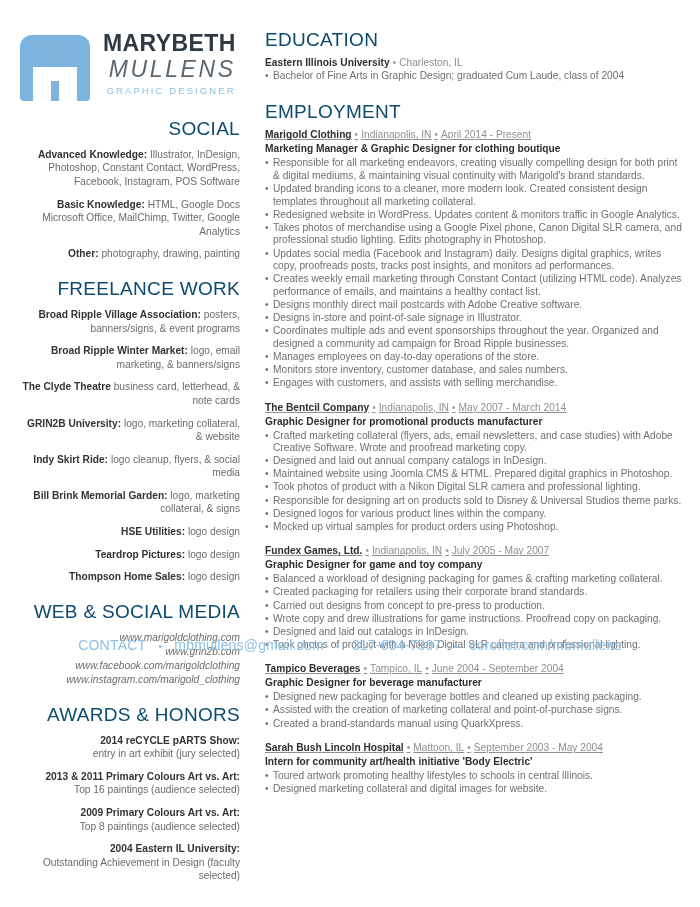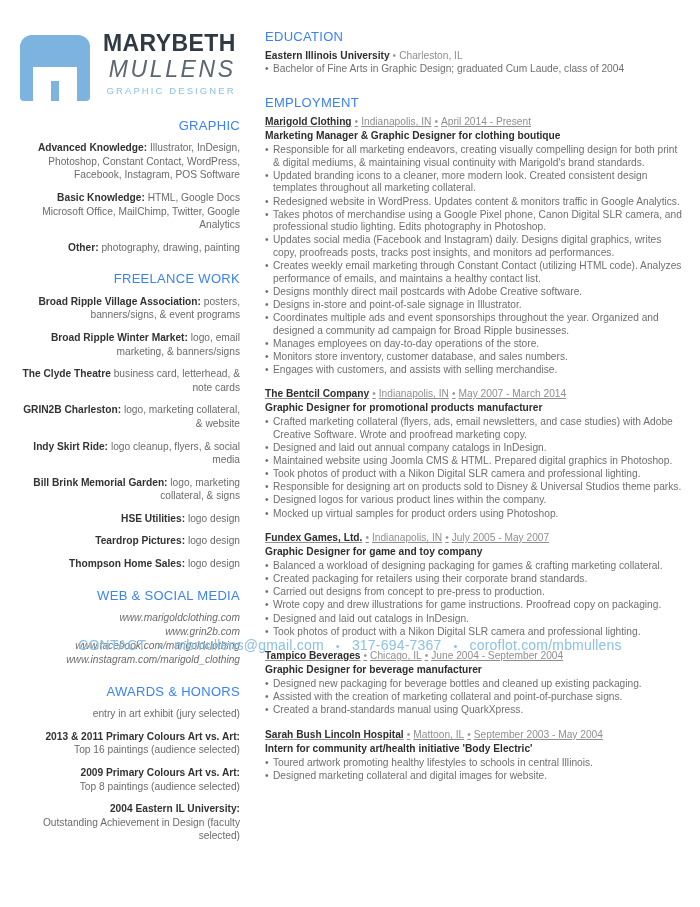--- a/index.html
+++ b/index.html
@@ -64,22 +64,22 @@
     font-size: 23px; font-weight: normal; letter-spacing: 2.6px;
     color: #5b666f; display: block; margin-top: 3px; font-style: italic;
   }
   .wm-role {
     font-size: 9.5px; letter-spacing: 2.1px; color: #8cc0e6;
     display: block; margin-top: 5px;
   }
 
   
   .sec-head {
-    color: #3b82f6;
-    font-size: 13px;
+    color: #0c4a6e;
+    font-size: 19px;
     font-weight: normal;
     letter-spacing: 0.3px;
     line-height: 1.1;
   }
   .left-col .sec-head  { margin: 18px 0 8px 0; }
   .right-col .sec-head { margin: 0 0 5px 0; }
   .right-col .sec-head.spaced { margin-top: 20px; }
 
   
   .kv { font-size: 10.2px; line-height: 13.6px; margin-bottom: 9px; color: #6b6b6b; }
@@ -137,21 +137,21 @@
           <div class="m-bridge"></div>
           <div class="m-notch"></div>
         </div>
         <div class="wordmark">
           <span class="wm-first">MARYBETH</span>
           <span class="wm-last">MULLENS</span>
           <span class="wm-role">GRAPHIC DESIGNER</span>
         </div>
       </div>
 
-      <h2 class="sec-head">GRAPHIC</h2>
+      <h2 class="sec-head">SOCIAL</h2>
       <div>
         <div class="kv">
           <b>Advanced Knowledge:</b>
           <span>Illustrator, InDesign, Photoshop, Constant Contact, WordPress, Facebook, Instagram, POS Software</span>
         </div>
         <div class="kv">
           <b>Basic Knowledge:</b>
           <span>HTML, Google Docs Microsoft Office, MailChimp, Twitter, Google Analytics</span>
         </div>
         <div class="kv">
@@ -168,21 +168,21 @@
         </div>
         <div class="kv">
           <b>Broad Ripple Winter Market:</b>
           <span>logo, email marketing, &amp; banners/signs</span>
         </div>
         <div class="kv">
           <b>The Clyde Theatre</b>
           <span>business card, letterhead, &amp; note cards</span>
         </div>
         <div class="kv">
-          <b>GRIN2B Charleston:</b>
+          <b>GRIN2B University:</b>
           <span>logo, marketing collateral, &amp; website</span>
         </div>
         <div class="kv">
           <b>Indy Skirt Ride:</b>
           <span>logo cleanup, flyers, &amp; social media</span>
         </div>
         <div class="kv">
           <b>Bill Brink Memorial Garden:</b>
           <span>logo, marketing collateral, &amp; signs</span>
         </div>
@@ -204,20 +204,21 @@
       <div class="weblist">
         <div>www.marigoldclothing.com</div>
         <div>www.grin2b.com</div>
         <div>www.facebook.com/marigoldclothing</div>
         <div>www.instagram.com/marigold_clothing</div>
       </div>
 
       <h2 class="sec-head">AWARDS &amp; HONORS</h2>
       <div>
         <div class="award">
+          <b>2014 reCYCLE pARTS Show:</b>
           <span>entry in art exhibit (jury selected)</span>
         </div>
         <div class="award">
           <b>2013 &amp; 2011 Primary Colours Art vs. Art:</b>
           <span>Top 16 paintings (audience selected)</span>
         </div>
         <div class="award">
           <b>2009 Primary Colours Art vs. Art:</b>
           <span>Top 8 paintings (audience selected)</span>
         </div>
@@ -290,21 +291,21 @@
           <li>Created packaging for retailers using their corporate brand standards.</li>
           <li>Carried out designs from concept to pre-press to production.</li>
           <li>Wrote copy and drew illustrations for game instructions. Proofread copy on packaging.</li>
           <li>Designed and laid out catalogs in InDesign.</li>
           <li>Took photos of product with a Nikon Digital SLR camera and professional lighting.</li>
         </ul>
       </div>
 
       <div class="job">
         <div class="job-line">
-          <b>Tampico Beverages</b><span class="job-sep">•</span><span>Chicago, IL</span><span class="job-sep">•</span><span>June 2004 - September 2004</span>
+          <b>Tampico Beverages</b><span class="job-sep">•</span><span>Tampico, IL</span><span class="job-sep">•</span><span>June 2004 - September 2004</span>
         </div>
         <div class="job-title">Graphic Designer for beverage manufacturer</div>
         <ul class="bullets">
           <li>Designed new packaging for beverage bottles and cleaned up existing packaging.</li>
           <li>Assisted with the creation of marketing collateral and point-of-purchase signs.</li>
           <li>Created a brand-standards manual using QuarkXpress.</li>
         </ul>
       </div>
 
       <div class="job">

